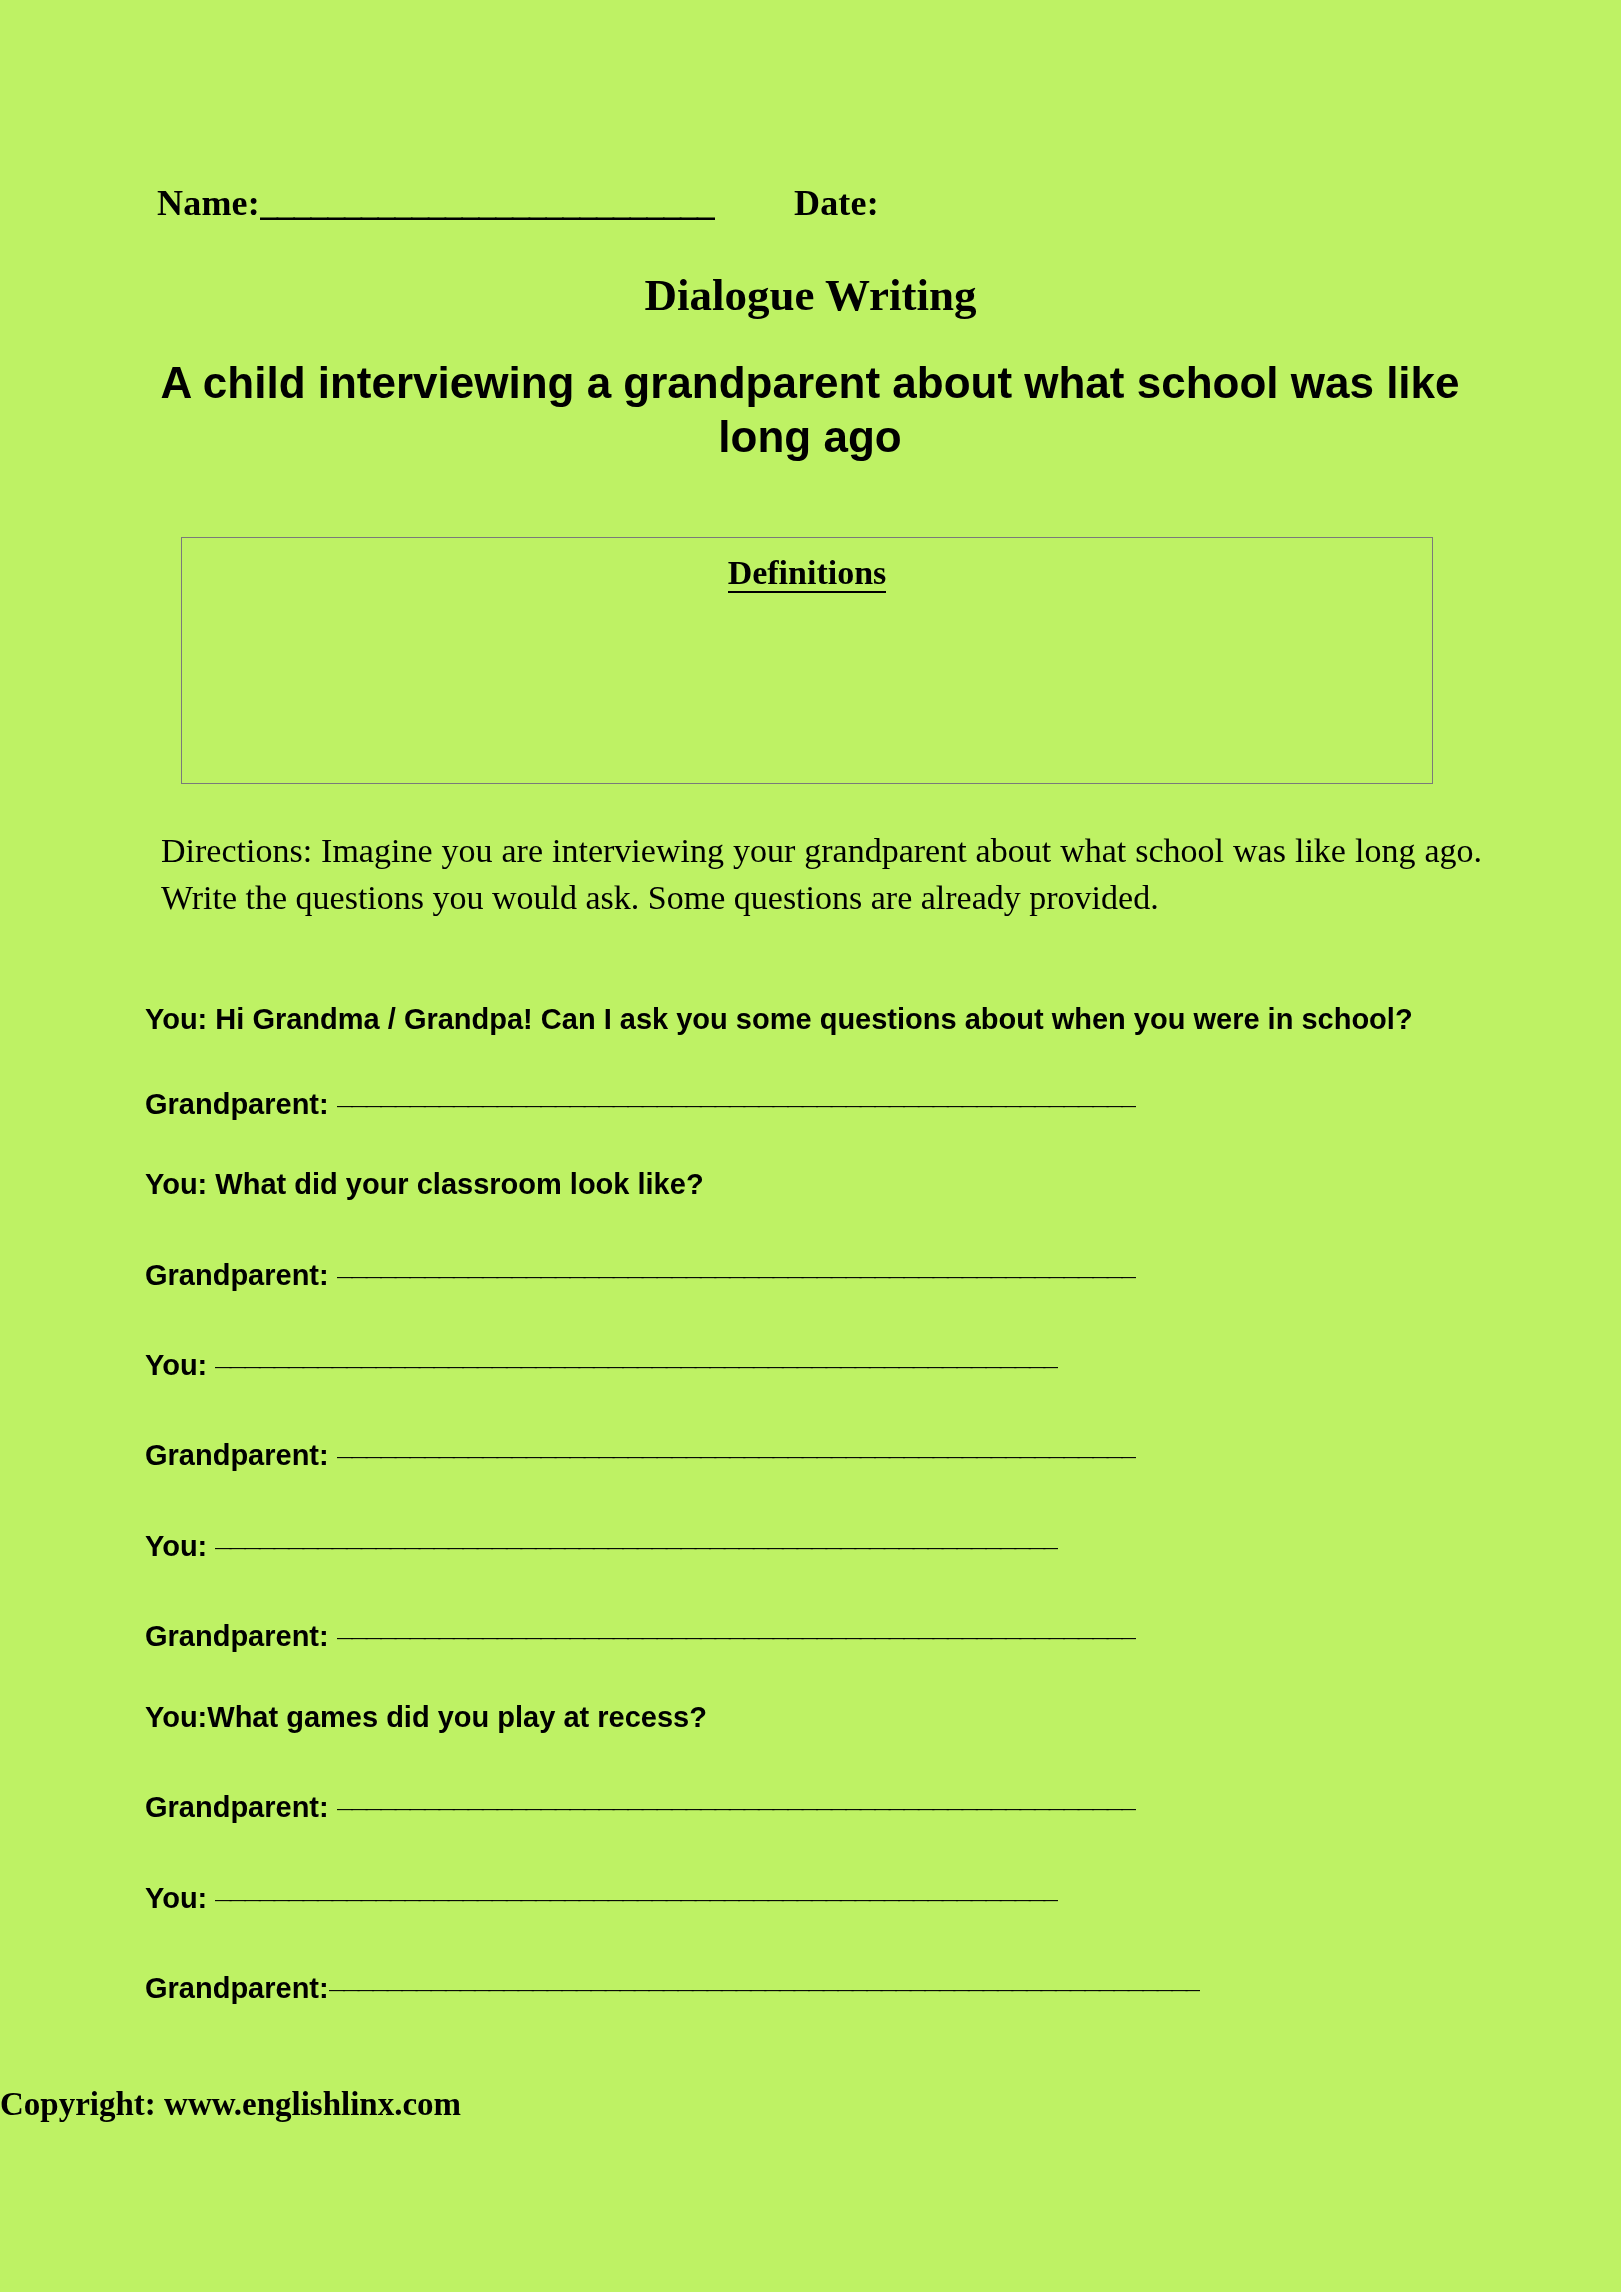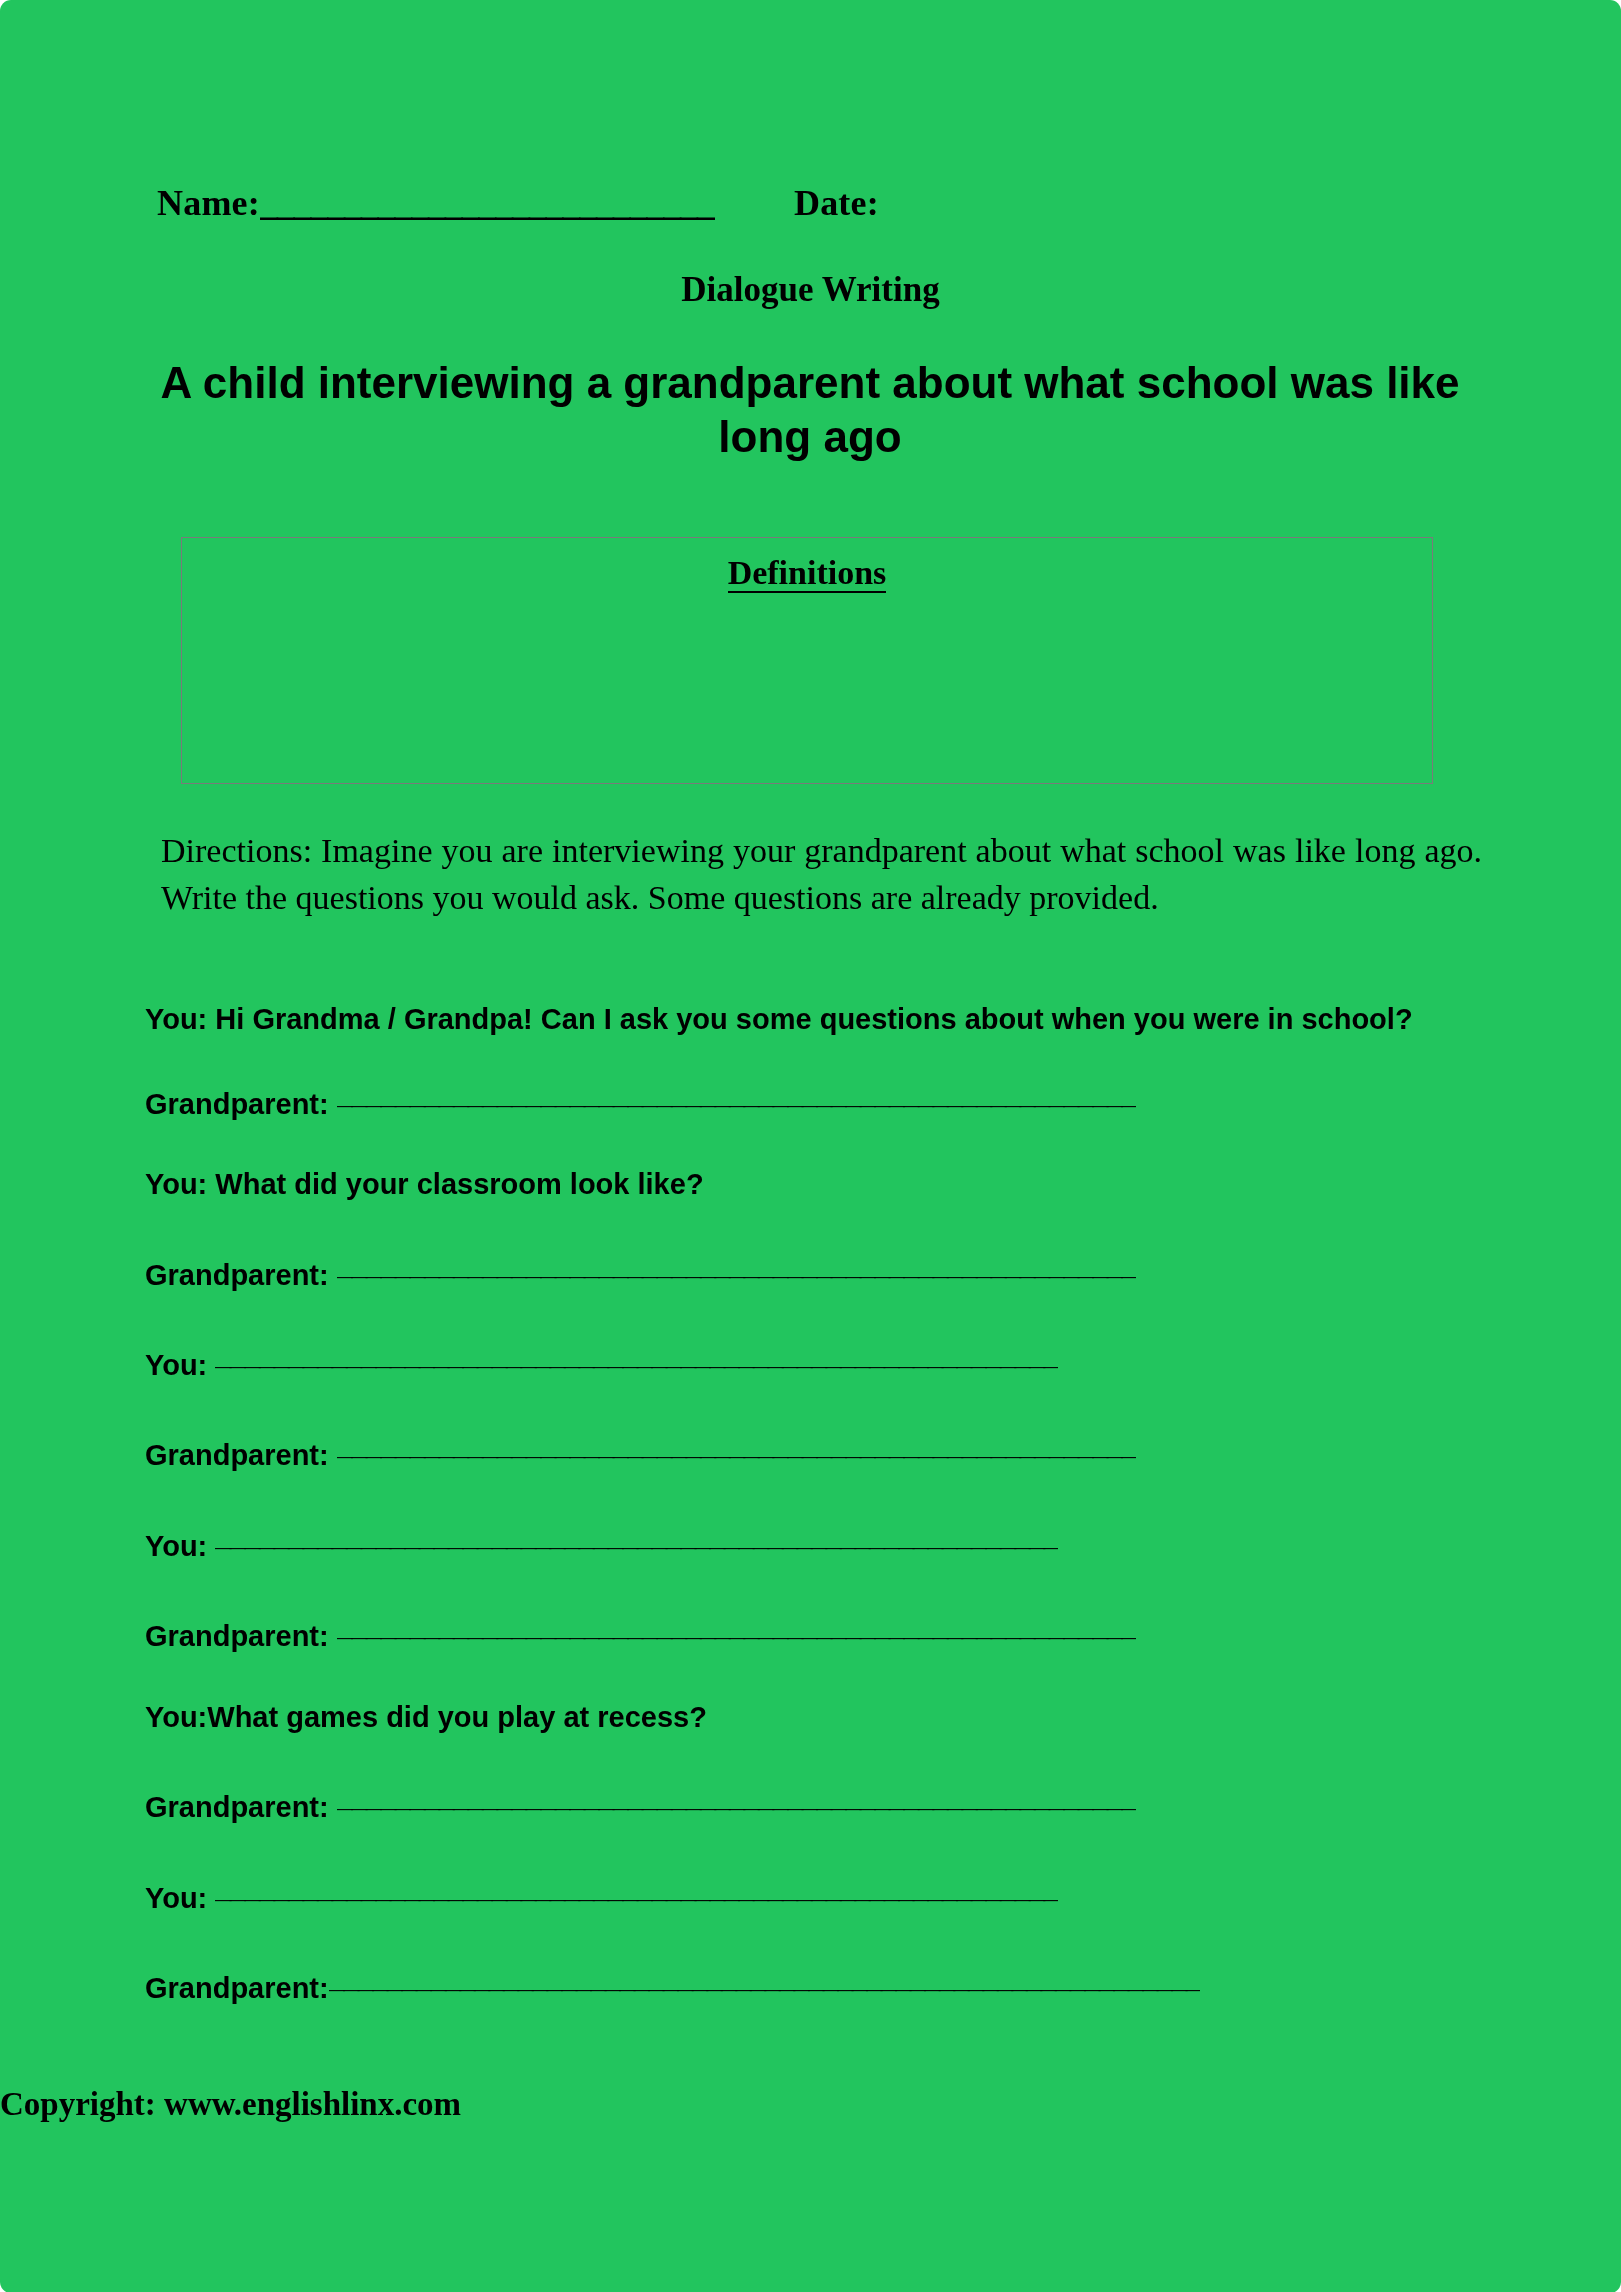--- a/index.html
+++ b/index.html
@@ -6,27 +6,26 @@
   html, body {
     margin: 0;
     padding: 0;
     background: #ffffff;
   }
 
   .page {
     position: relative;
     width: 1621px;
     height: 2293px;
-    background: #22c55e;
+    background: #bef264;
     margin: 0 auto;
     overflow: hidden;
     font-family: "Liberation Serif", "DejaVu Serif", serif;
     color: #000000;
     box-sizing: border-box;
-    border-radius: 11px;
   }
 
   
   .namedate-row {
     position: absolute;
     left: 157px;
     top: 182px;
     width: 1313px;
     display: flex;
     align-items: baseline;
@@ -48,21 +47,21 @@
 
   
   .title-main {
     position: absolute;
     left: 0;
     top: 270px;
     width: 100%;
     text-align: center;
     font-family: "Liberation Serif", "DejaVu Serif", serif;
     font-weight: bold;
-    font-size: 35px;
+    font-size: 45px;
     line-height: 1.12;
   }
 
   .title-sub {
     position: absolute;
     left: 127px;
     top: 356px;
     width: 1366px;
     text-align: center;
     font-family: Liberation Sans, sans-serif;

